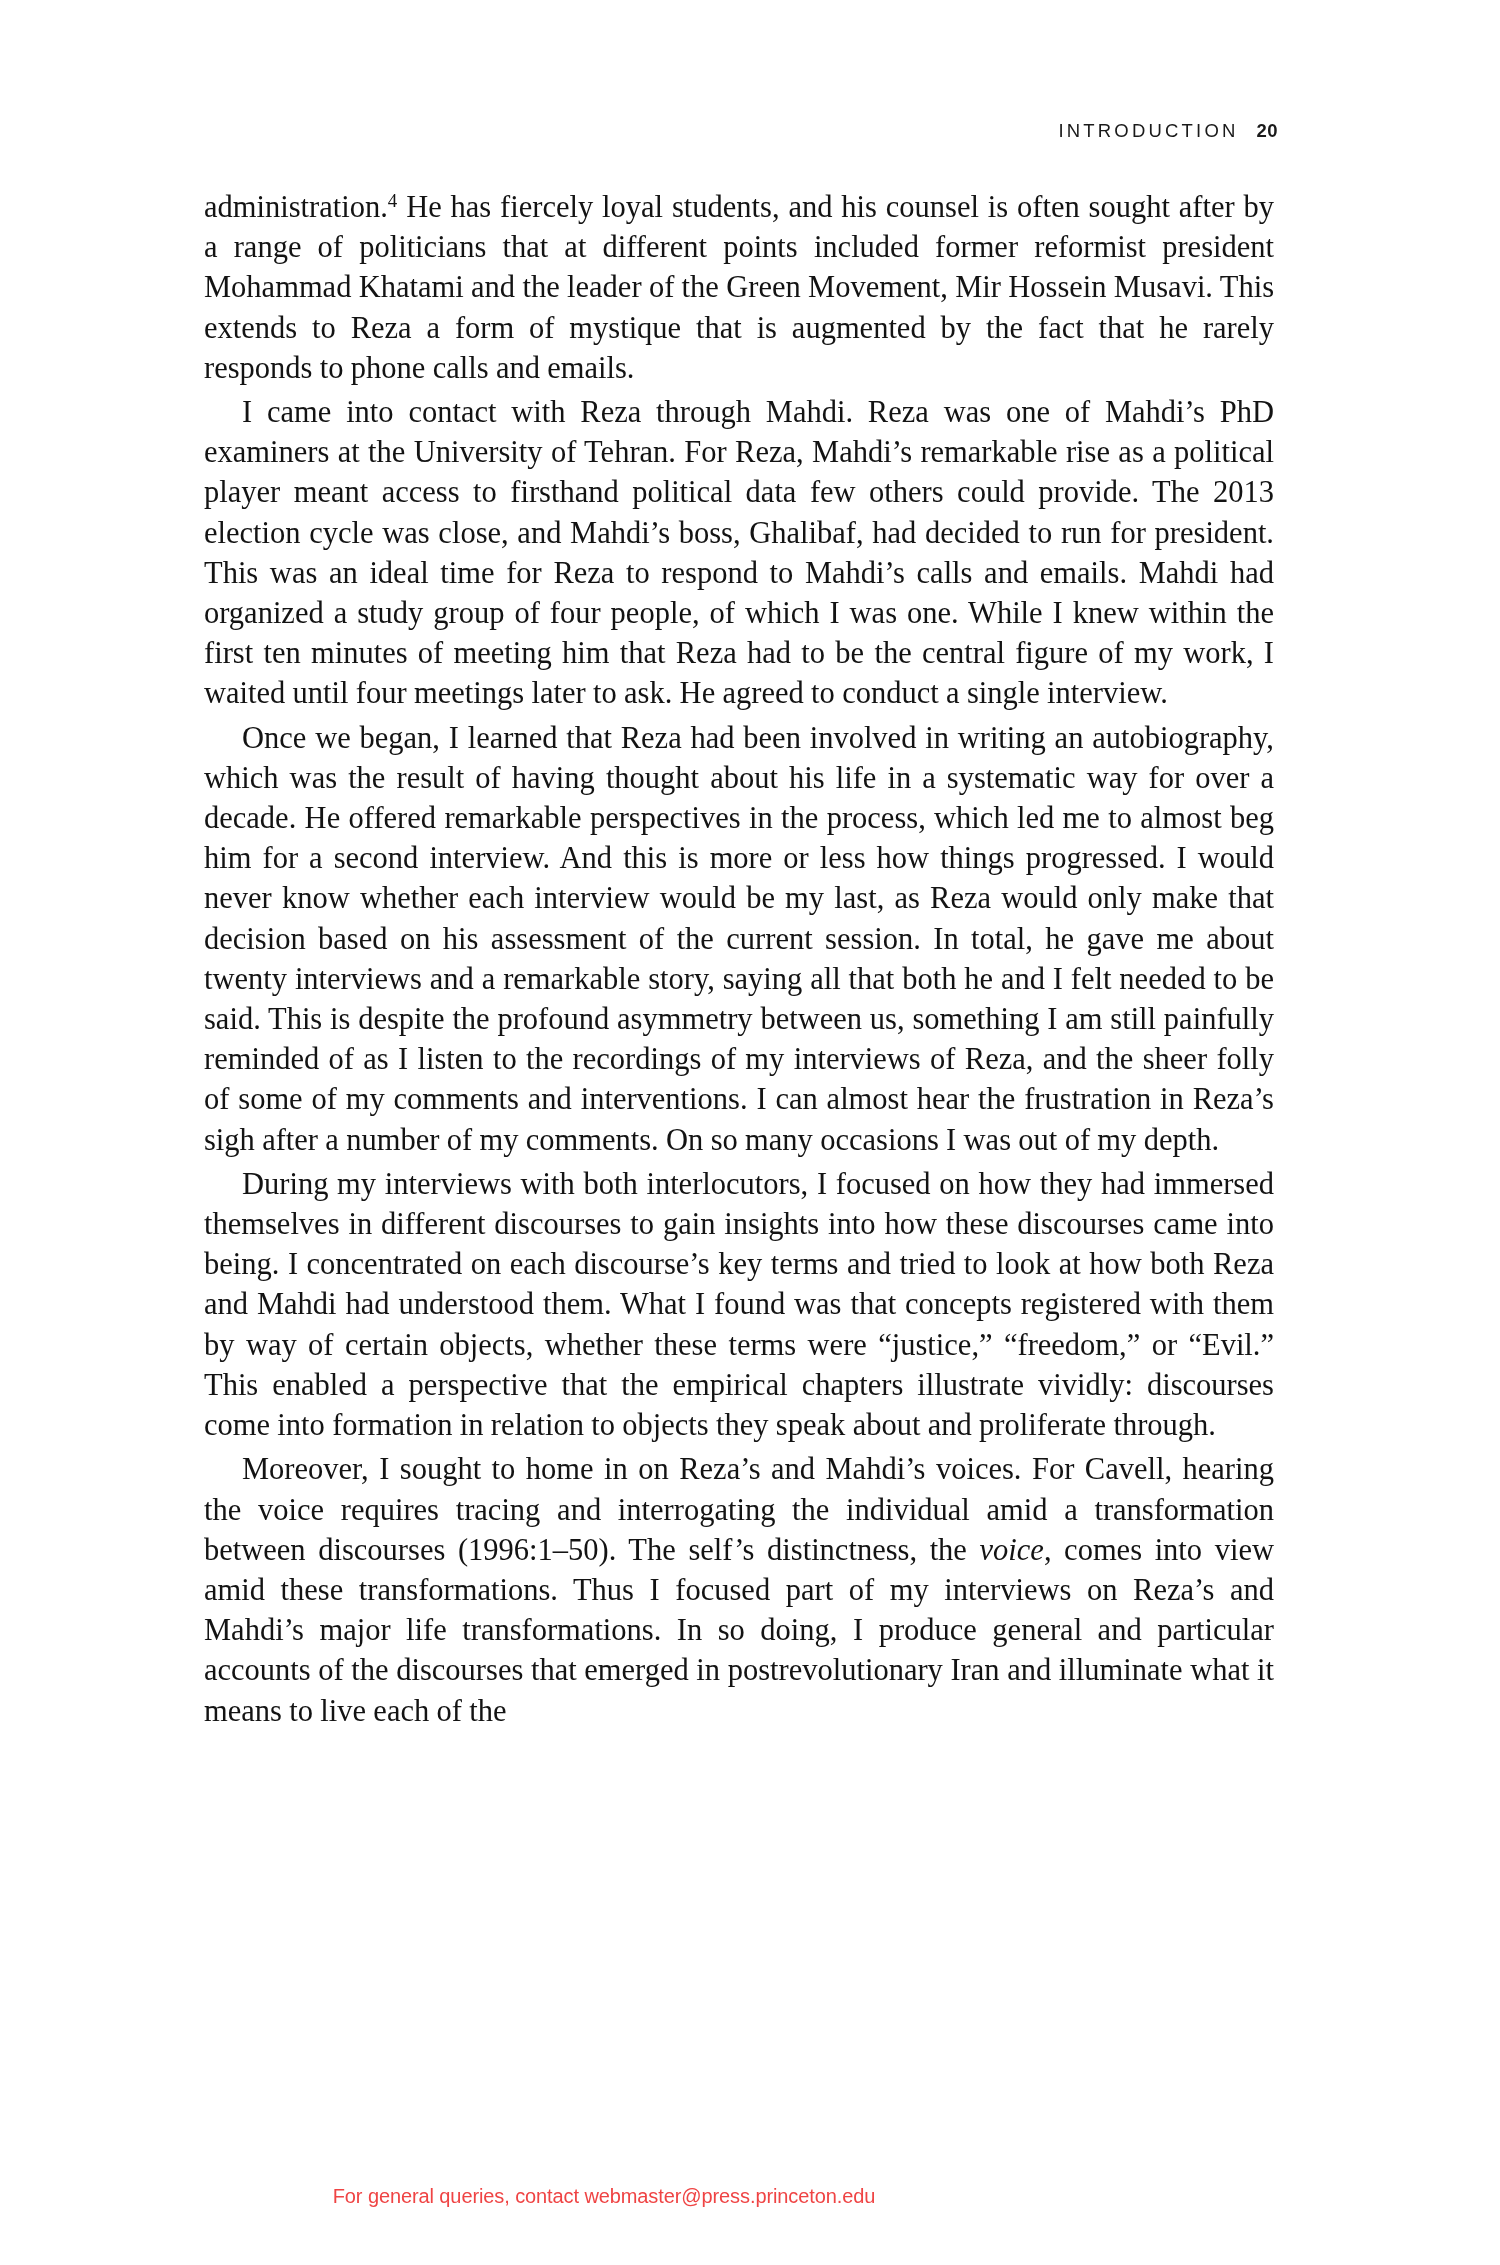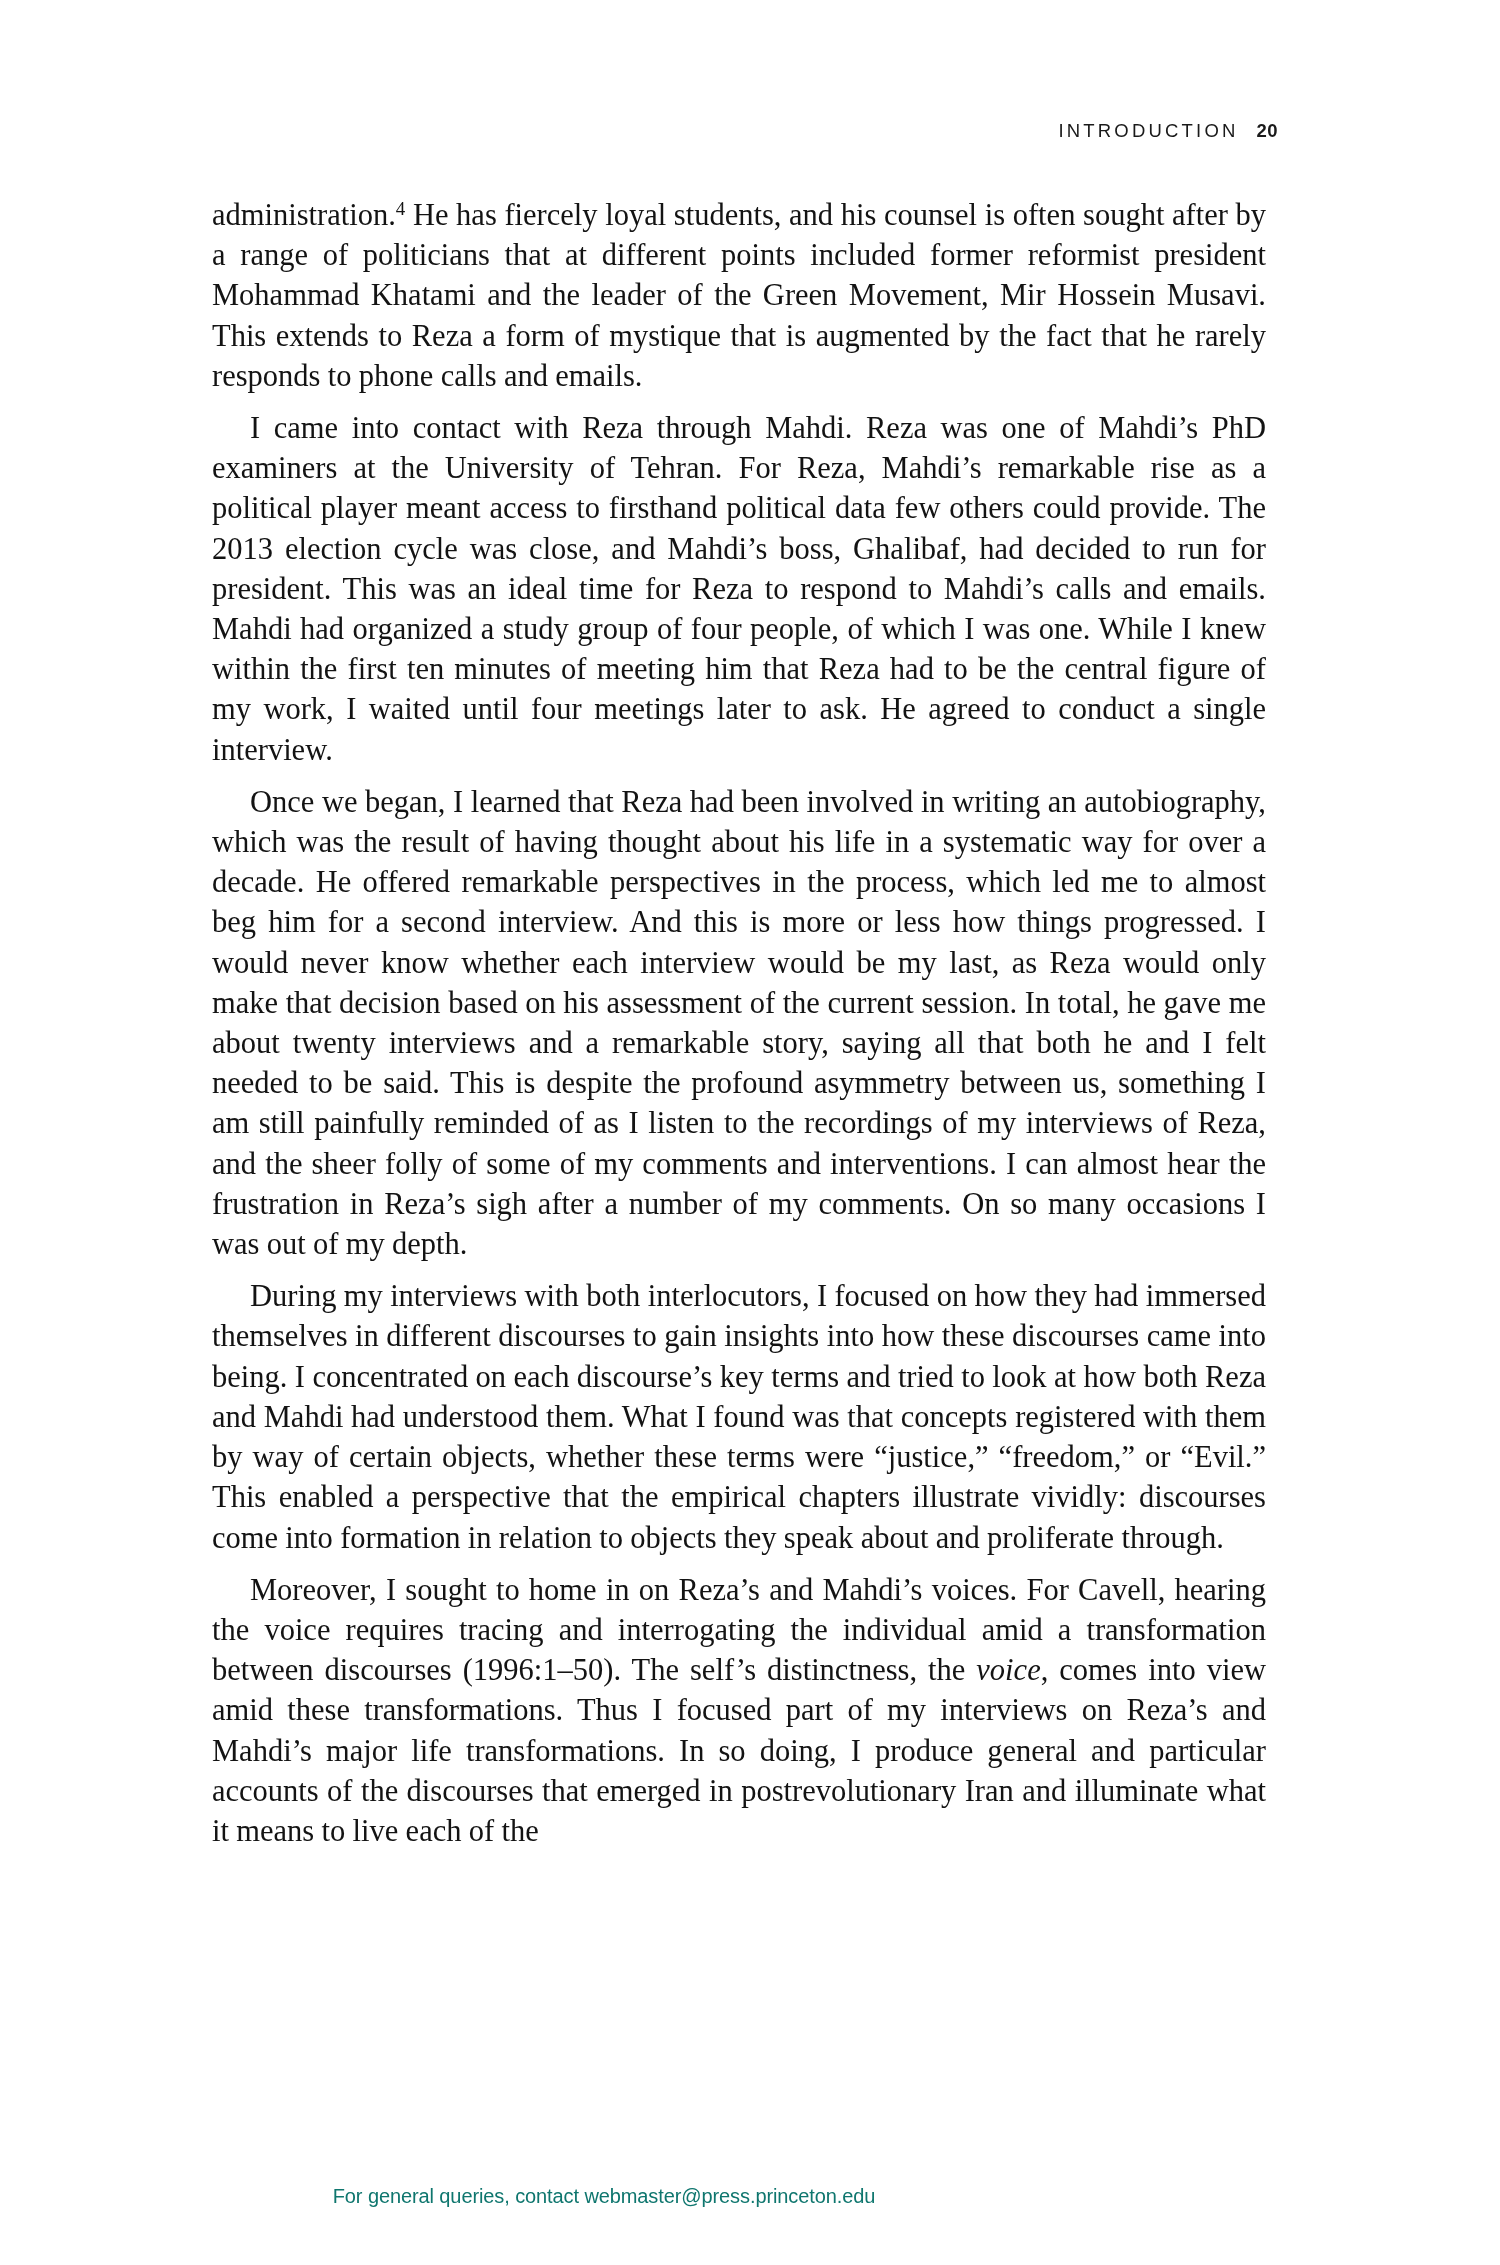--- a/index.html
+++ b/index.html
@@ -62,21 +62,21 @@
   }
 
   
   .body-column {
     position: absolute;
     left: 200px;
     top: 183px;
     width: 1078px;
   }
   .body-par {
-    margin: 12px;
+    margin: 4px;
     font-size: 30.5px;
     line-height: 40.2px;
     text-align: justify;
     text-justify: inter-word;
     word-spacing: -0.3px;
     color: #131313;
     hyphens: none;
   }
   .body-par.indent {
     text-indent: 38px;
@@ -91,21 +91,21 @@
 
   
   .footer-query {
     position: absolute;
     left: 0;
     top: 2185px;
     width: 1208px;
     text-align: center;
     font-family: "Liberation Sans", sans-serif;
     font-size: 20px;
-    color: #0f766e;
+    color: #ef4444;
     letter-spacing: -0.1px;
   }
 </style>
 </head>
 <body>
 
 <div class="page">
 
 
   <div class="running-head">

